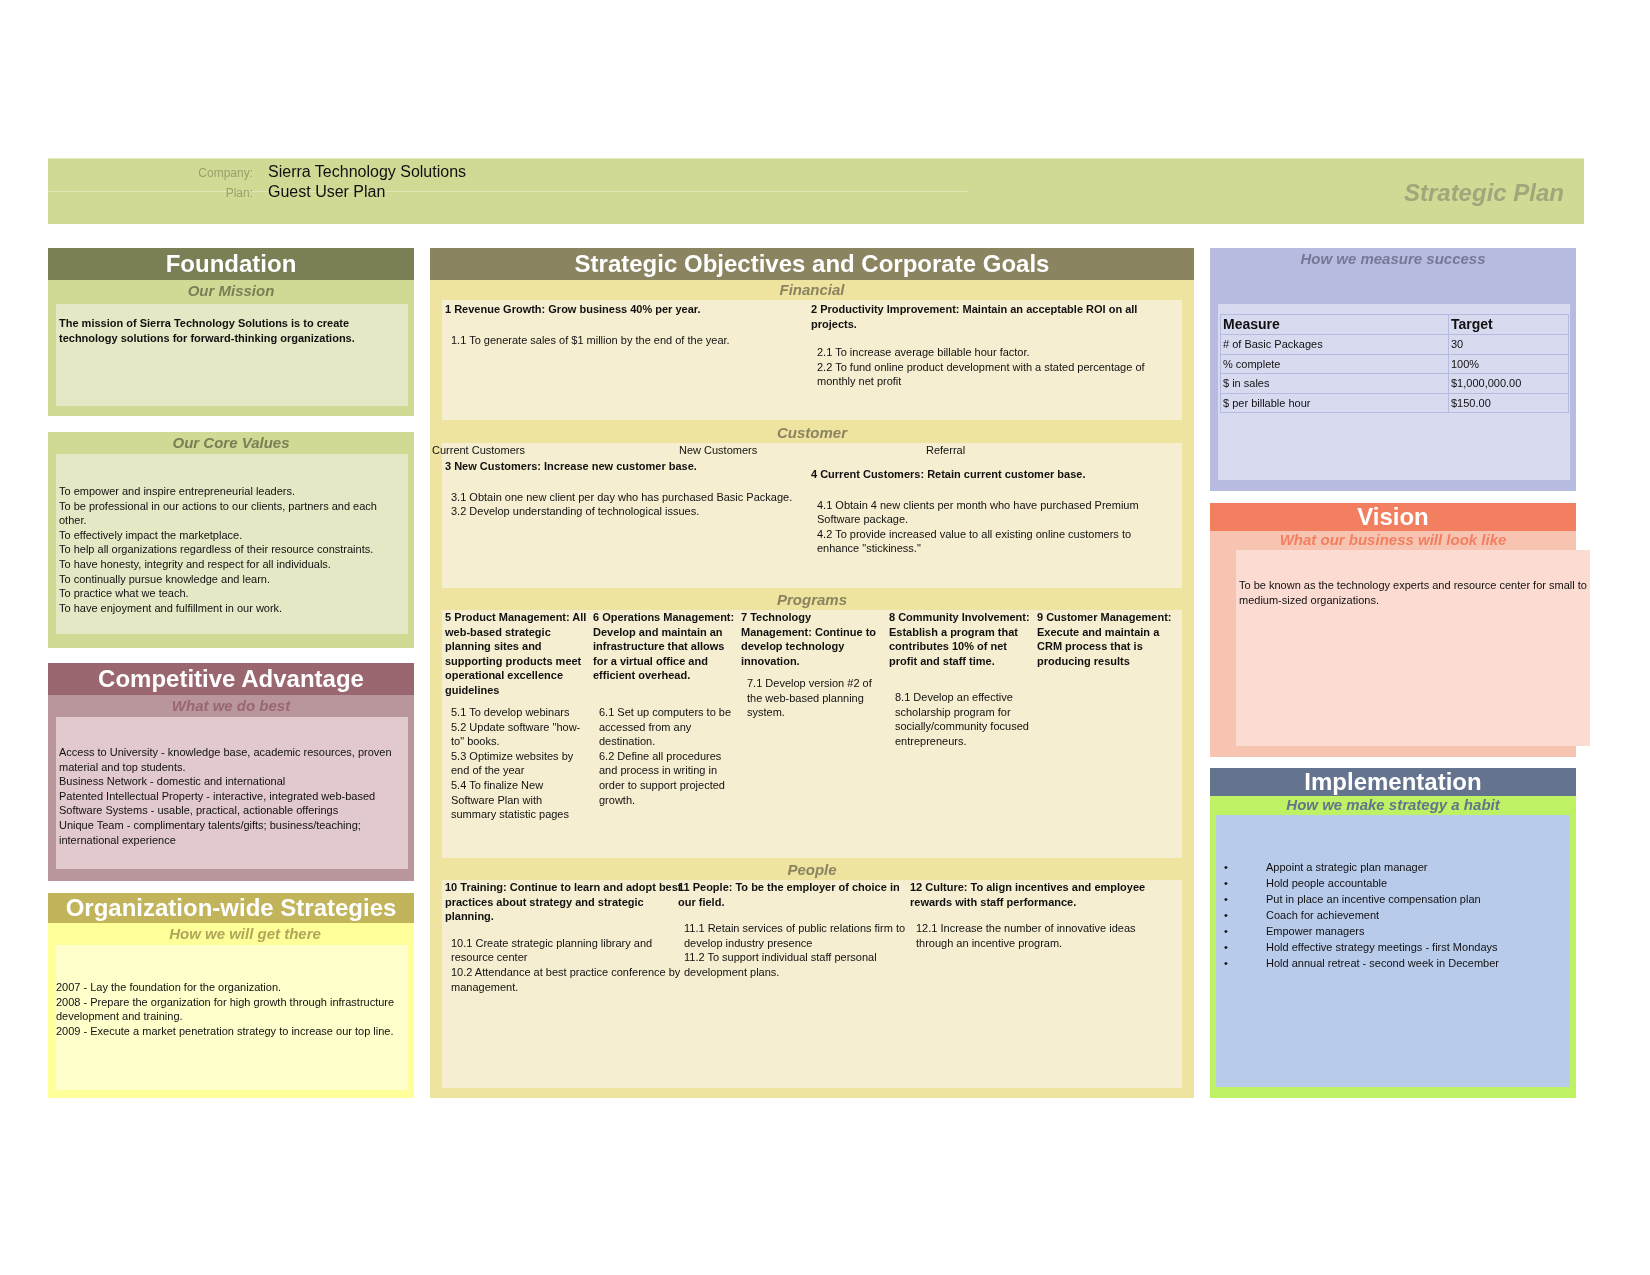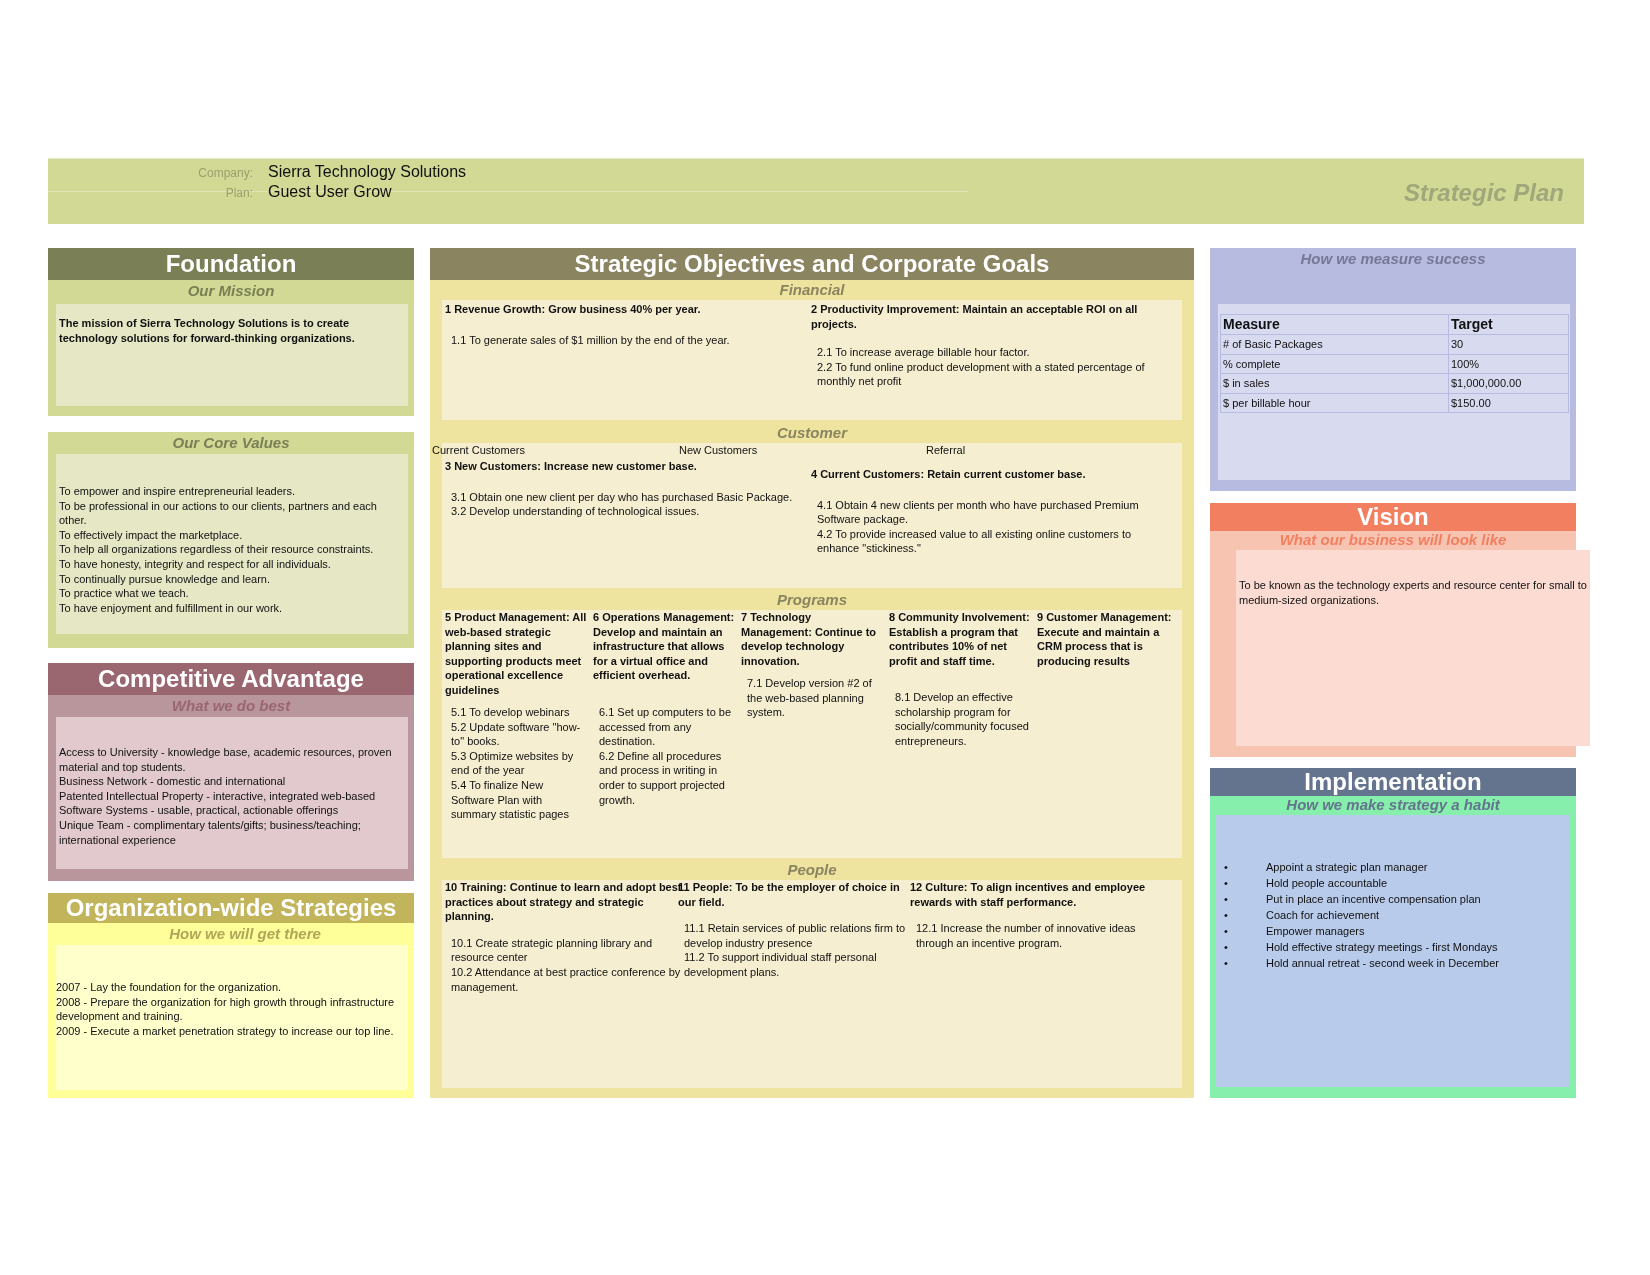--- a/index.html
+++ b/index.html
@@ -60,37 +60,37 @@
   #kpi td { border: 1px solid #b7bbe0; padding: 2px 2px; height: 17px; }
   #kpi tr.hdr td { font-weight: bold; font-size: 14px; height: 20px; }
 
   
   #vision { left: 1210px; top: 503px; width: 366px; height: 254px; background: #f8c4b2; }
   #vision .panel-title { background: #f27f60; height: 28px; line-height: 28px; }
   #vision .panel-sub { color: #f27f60; height: 18px; line-height: 18px; }
   #vision .panel-body { left: 6px; top: 47px; width: 354px; height: 196px; background: #fcdcd2; padding: 28px 3px; margin-left: 20px; }
 
   
-  #impl { left: 1210px; top: 768px; width: 366px; height: 330px; background: #86efac; }
+  #impl { left: 1210px; top: 768px; width: 366px; height: 330px; background: #bef264; }
   #impl .panel-title { background: #64748e; height: 28px; line-height: 28px; }
   #impl .panel-sub { color: #64748e; height: 18px; line-height: 18px; }
   #impl .panel-body { left: 6px; top: 47px; width: 354px; height: 272px; background: #b9cbea; padding: 44px 0 0 0; }
   #impl ul { list-style: none; }
   #impl li { position: relative; padding-left: 50px; height: 16px; font-size: 11px; line-height: 16px; }
   #impl li .bullet { position: absolute; left: 8px; top: 0; }
 </style>
 </head>
 <body>
 
 <div id="header" class="abs">
   <div class="row-line"></div>
   <span class="lbl" style="top:7px;">Company:</span>
   <span class="val" style="top:4px;">Sierra Technology Solutions</span>
   <span class="lbl" style="top:27px;">Plan:</span>
-  <span class="val" style="top:24px;">Guest User Grow</span>
+  <span class="val" style="top:24px;">Guest User Plan</span>
   <span class="plan-title">Strategic Plan</span>
 </div>
 
 <div id="foundation" class="panel">
   <div class="panel-title">Foundation</div>
   <div class="panel-sub">Our Mission</div>
   <div class="panel-body">
     <p>The mission of Sierra Technology Solutions is to create technology solutions for forward-thinking organizations.</p>
   </div>
 </div>

